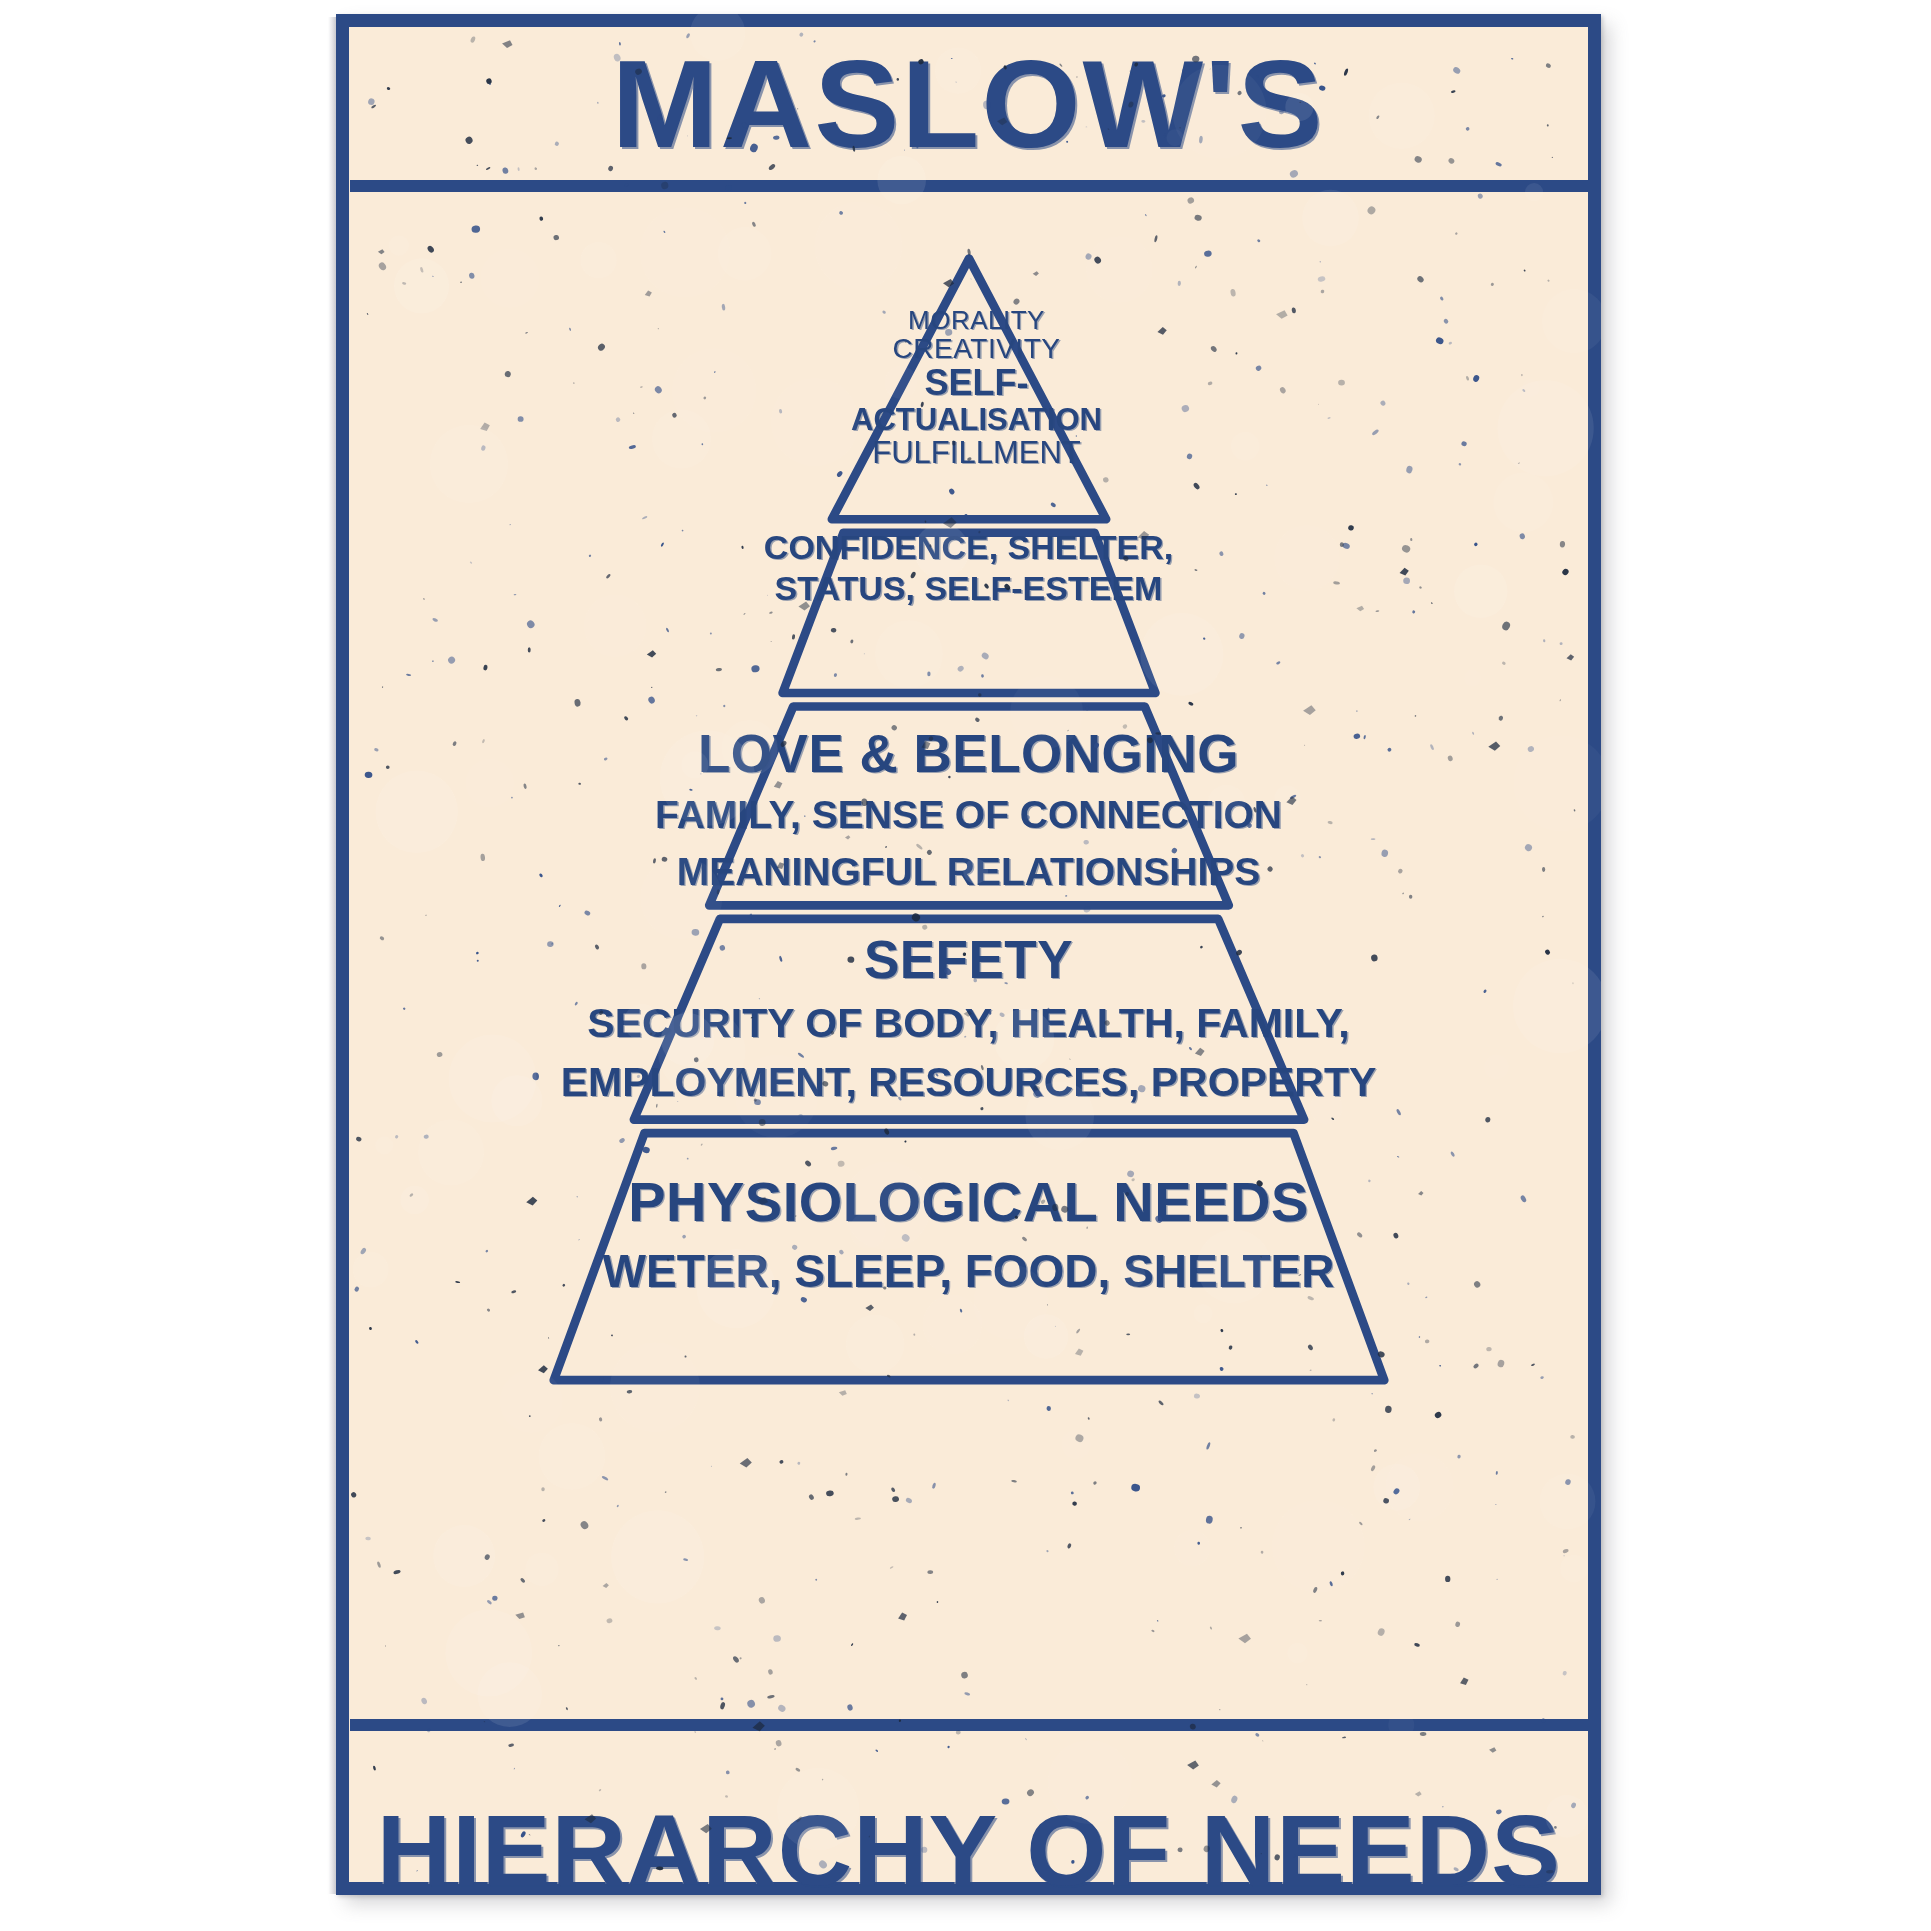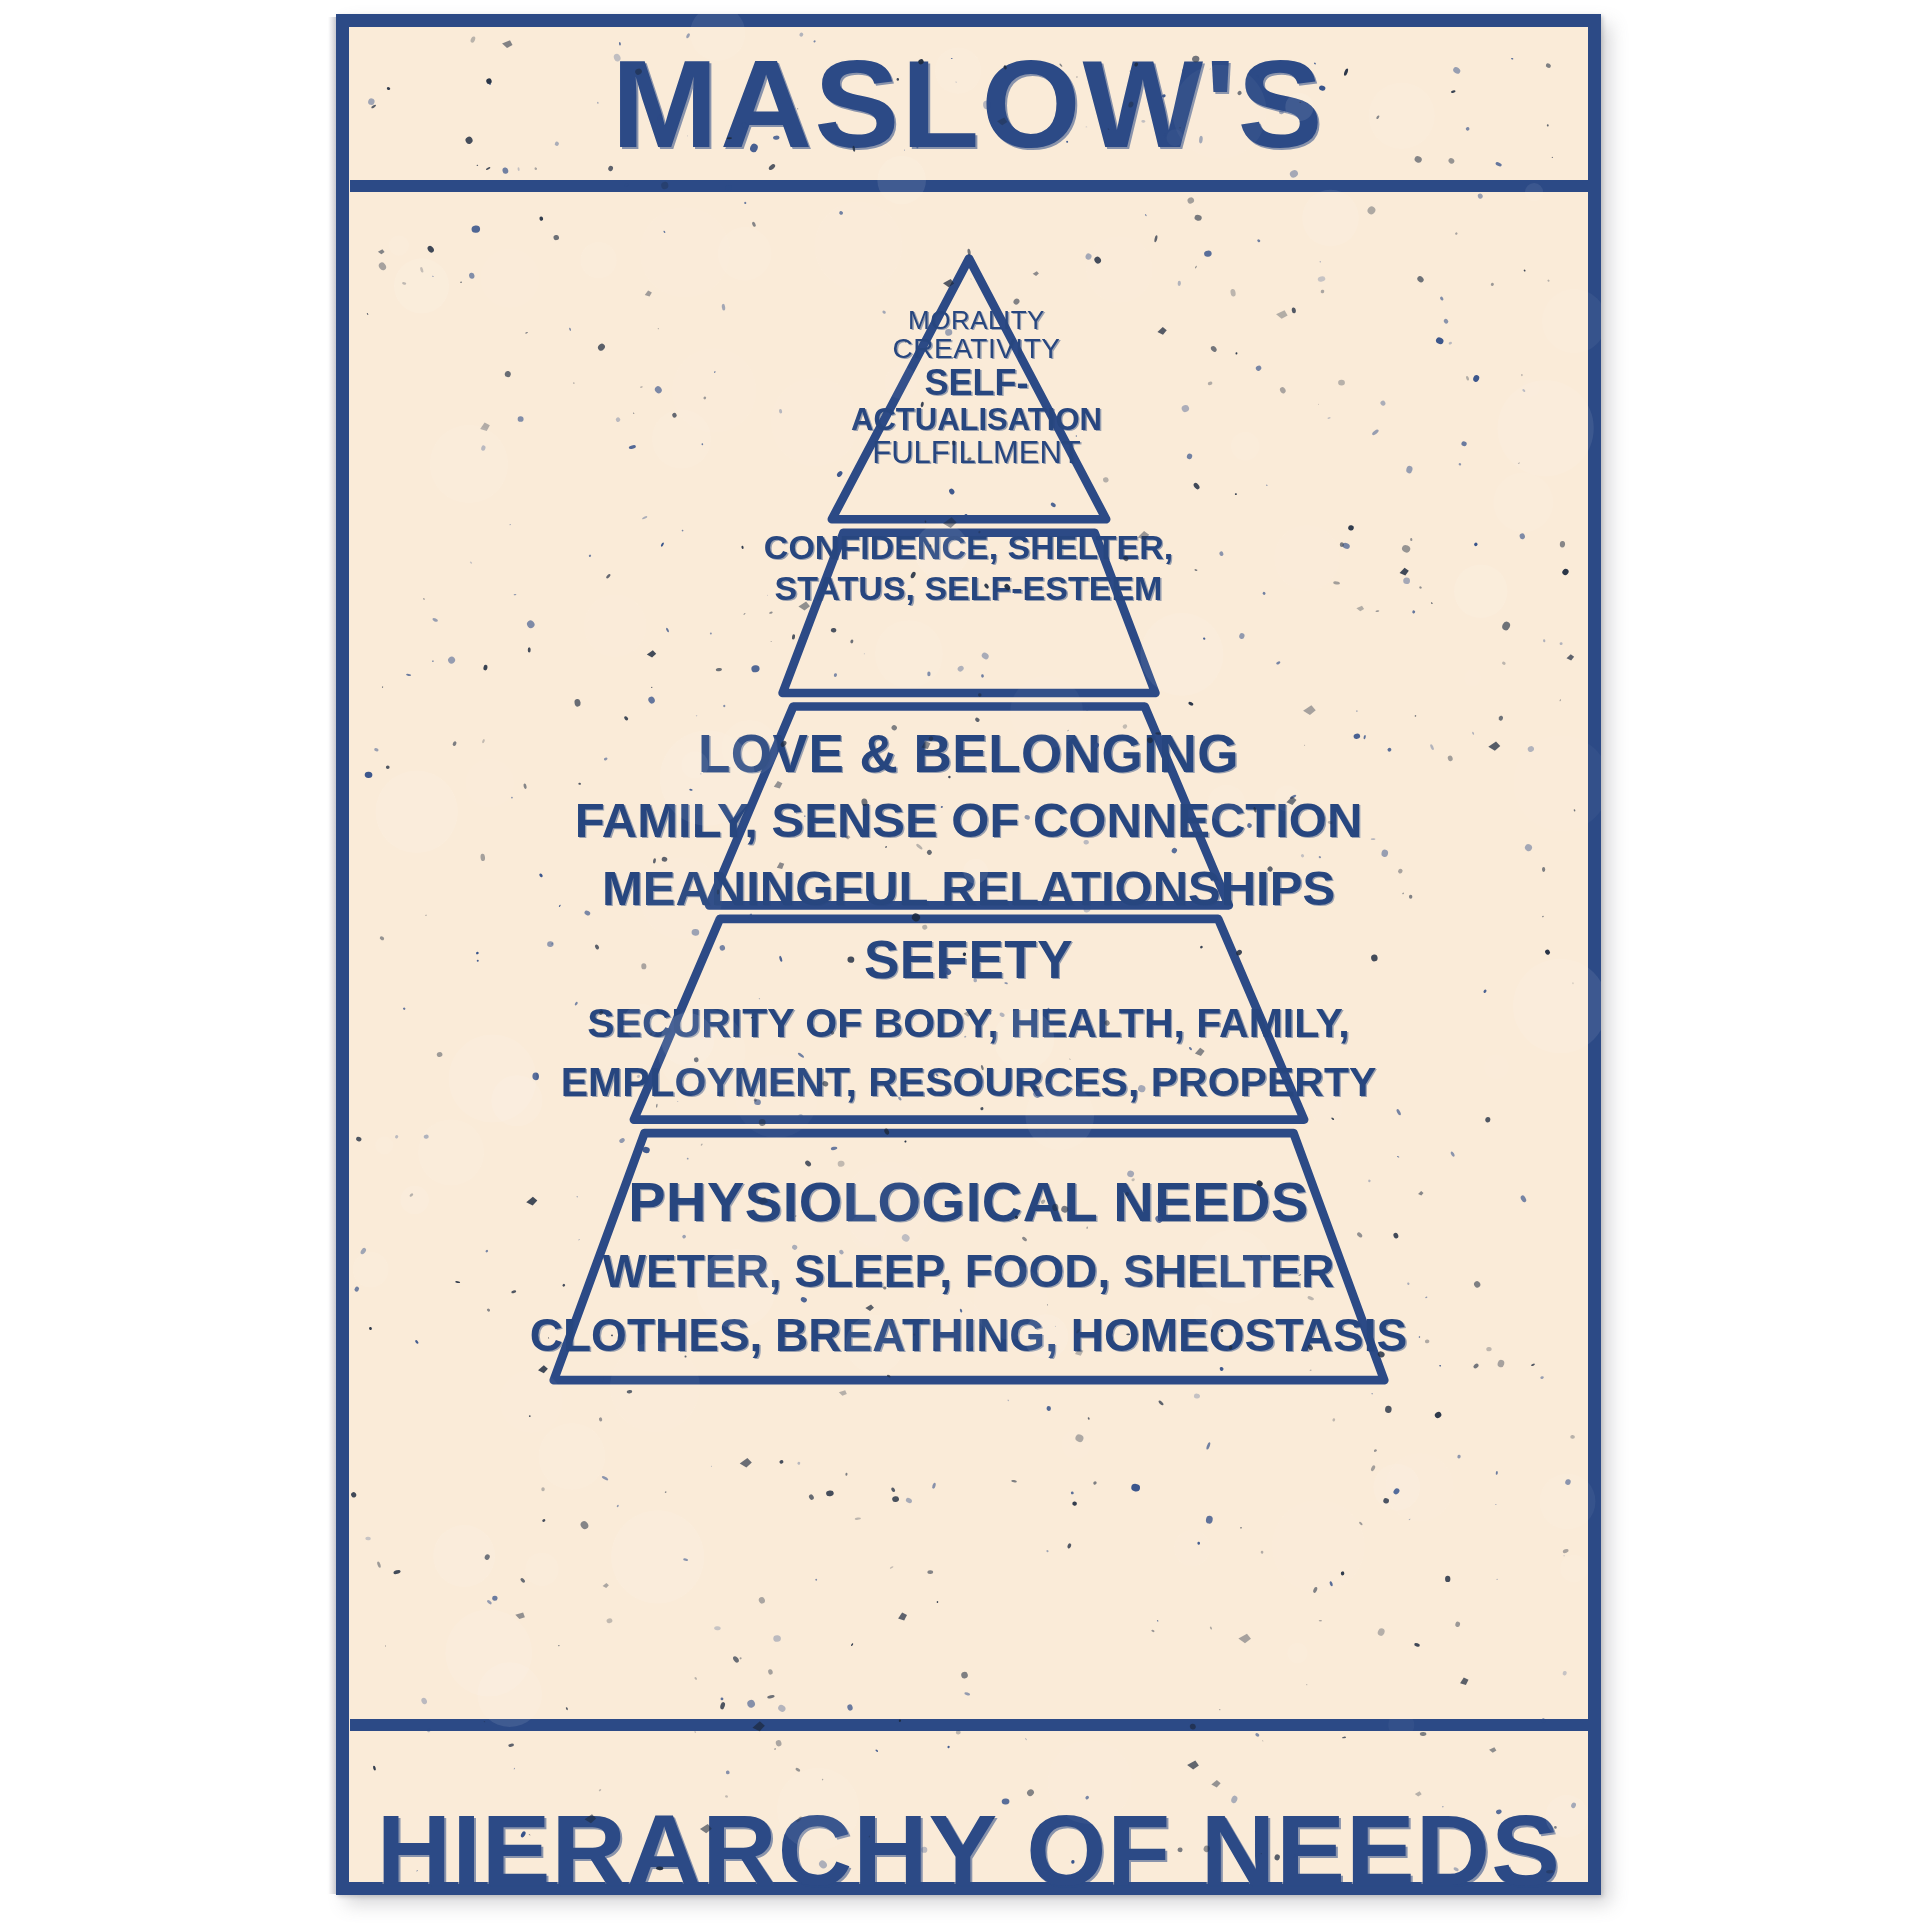--- a/index.html
+++ b/index.html
@@ -136,21 +136,21 @@
   #tier1-text .ln-fulfill    { font-size: 31px; font-weight: normal; }
 
   
   #tier2-text { top: 333px; }
   #tier2-text .tier-title { font-size: 52px; letter-spacing: 1px; }
   #tier2-text .tier-sub   { font-size: 34px; margin-top: 3.9px; }
 
   
   #tier3-text { top: 533px; }
   #tier3-text .tier-title { font-size: 53px; letter-spacing: 0.5px; }
-  #tier3-text .tier-sub   { font-size: 49px; margin-top: 11.6px; }
+  #tier3-text .tier-sub   { font-size: 39px; margin-top: 11.6px; }
   #tier3-text .tier-sub.second { margin-top: 15.4px; }
 
   
   #tier4-text { top: 739px; }
   #tier4-text .tier-title { font-size: 53px; letter-spacing: 0.5px; }
   #tier4-text .tier-sub   { font-size: 41px; margin-top: 13.5px; }
   #tier4-text .tier-sub.second { margin-top: 15.4px; }
 
   
   #tier5-text { top: 979px; }
@@ -217,21 +217,20 @@
 
       <div class="tier-text" id="tier4-text">
         <div class="tier-title">SEFETY</div>
         <div class="tier-sub">SECURITY OF BODY, HEALTH, FAMILY,</div>
         <div class="tier-sub second">EMPLOYMENT, RESOURCES, PROPERTY</div>
       </div>
 
       <div class="tier-text" id="tier5-text">
         <div class="tier-title">PHYSIOLOGICAL NEEDS</div>
         <div class="tier-sub">WETER, SLEEP, FOOD, SHELTER</div>
-        <div class="tier-sub second">CLOTHES, BREATHING, HOMEOSTASIS</div>
       </div>
 
     </div>
 
     <div class="divider" id="divider-bottom"></div>
     <div class="banner" id="banner-bottom">
       <span class="banner-text">HIERARCHY OF NEEDS</span>
     </div>
 
     <svg id="speckles" viewBox="0 0 1310 1948" preserveAspectRatio="none">

